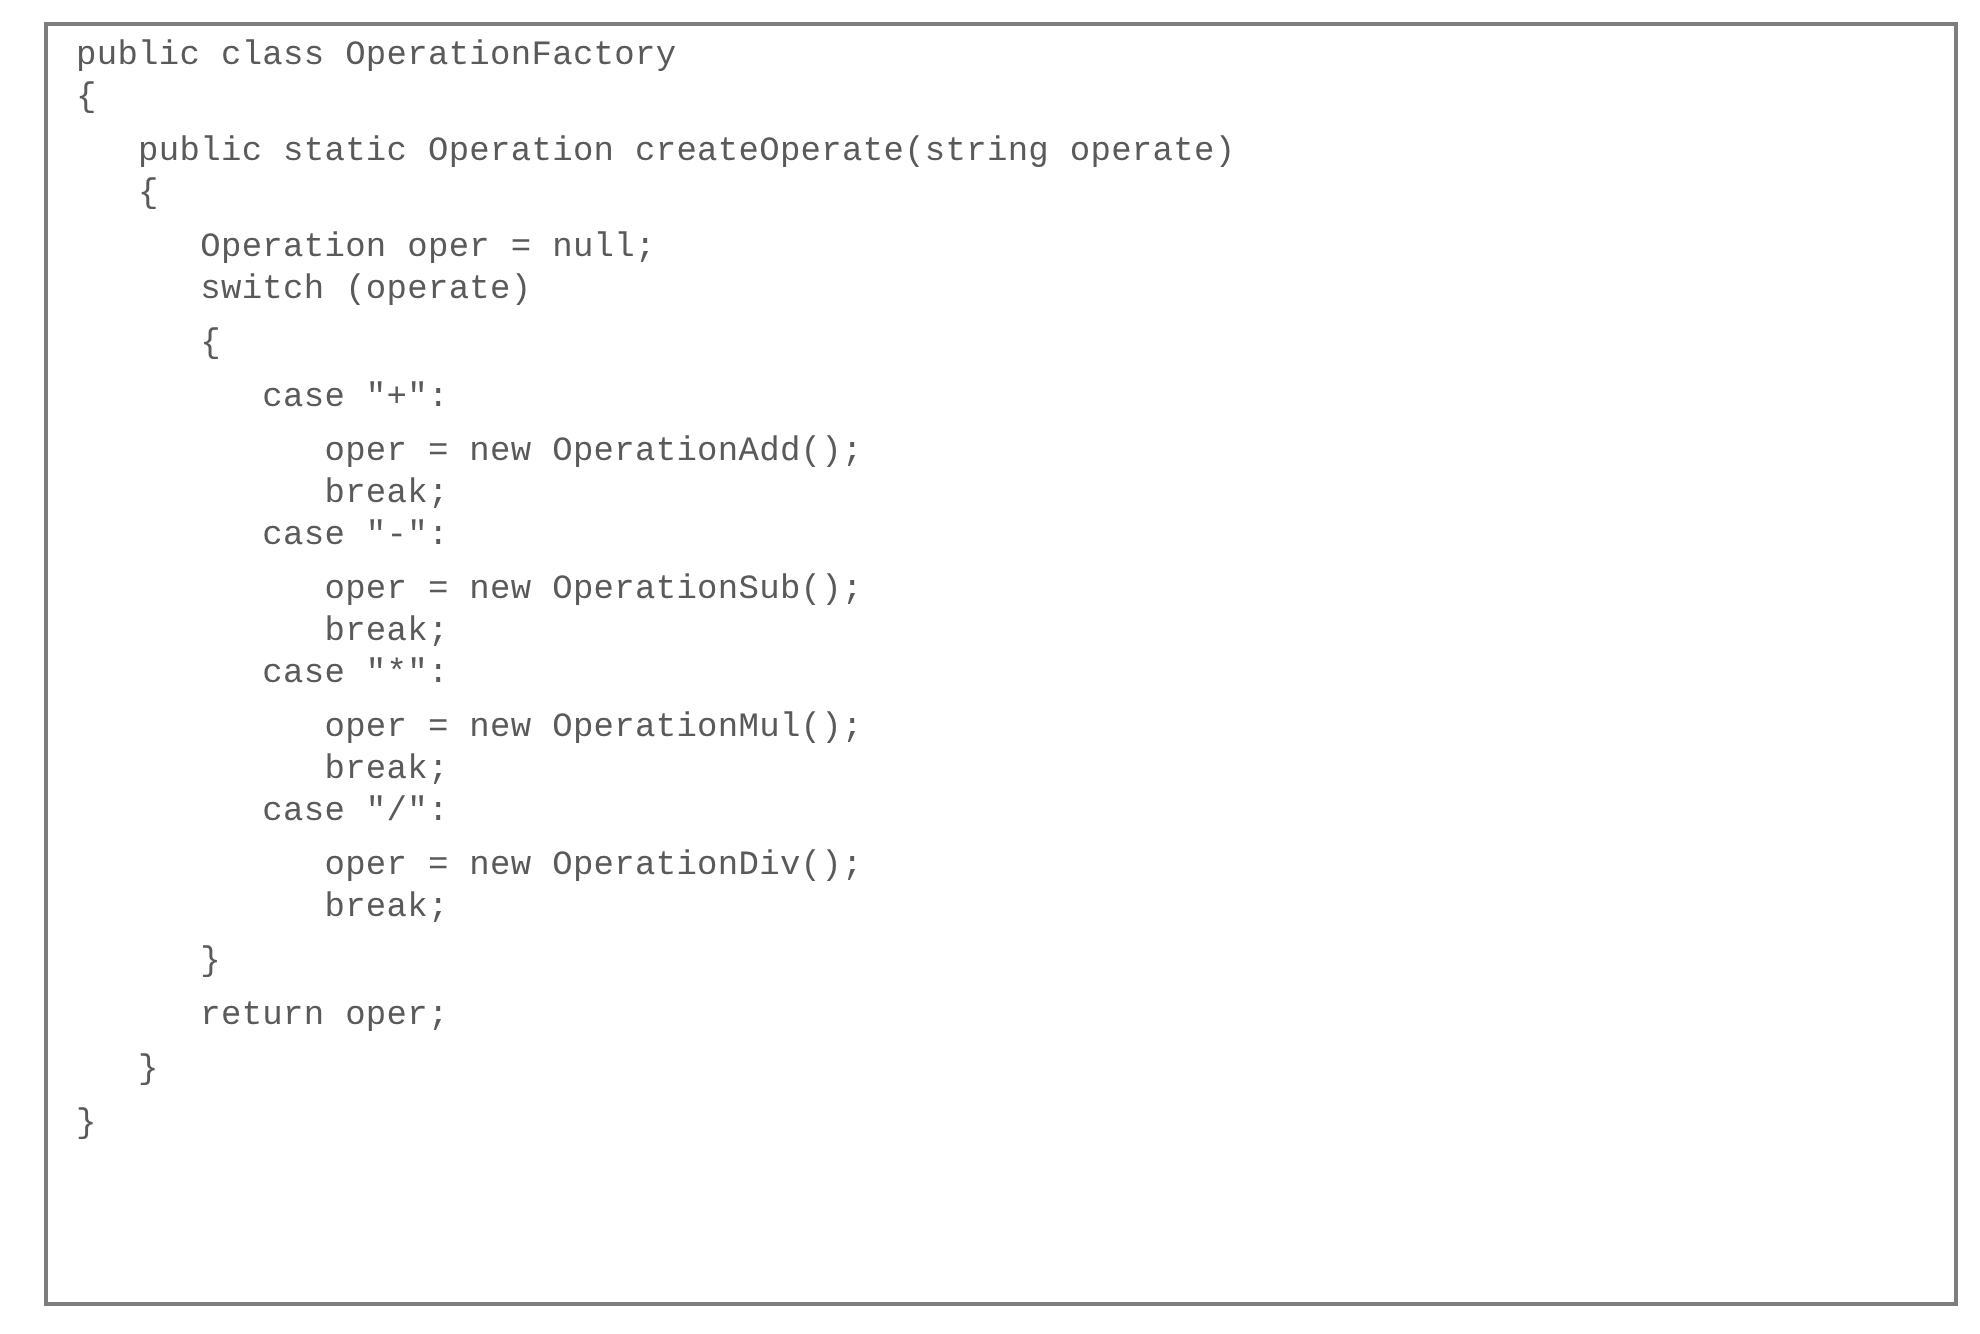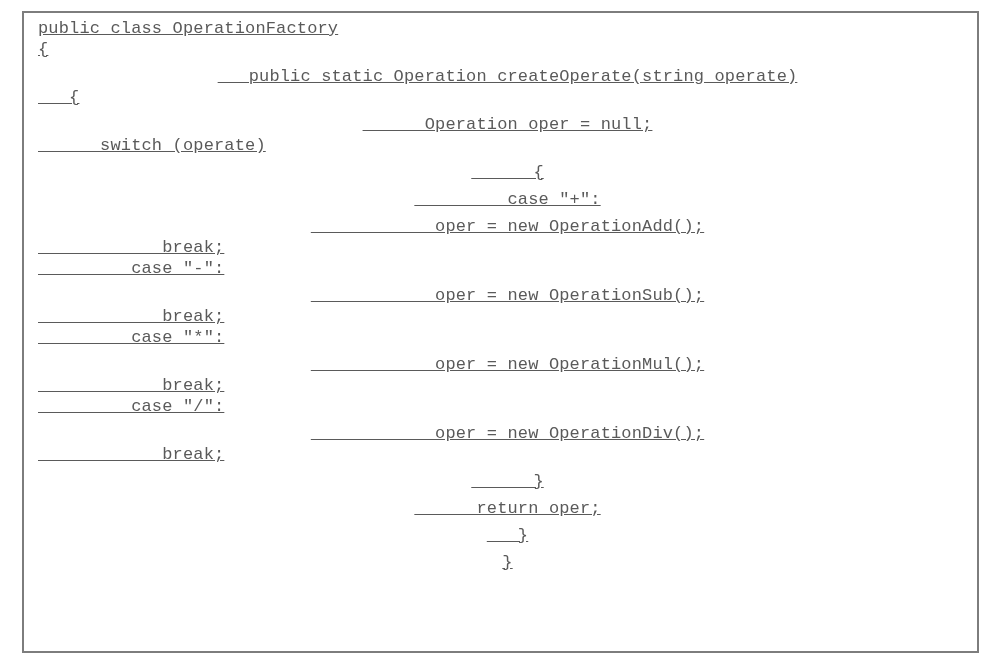--- a/index.html
+++ b/index.html
@@ -40,35 +40,33 @@
     top: 5px;
     right: 0;
     margin: 0;
     padding: 0;
     font-family: "Liberation Mono", "DejaVu Sans Mono", monospace;
     font-size: 17px;
     line-height: 21px;
     color: #5a5a5a;
     white-space: pre;
     letter-spacing: 0.15px;
-    text-decoration: underline;
   }
 
   .code-line {
     display: block;
     height: 21px;
     white-space: pre;
     font-family: "Liberation Mono", "DejaVu Sans Mono", monospace;
     font-size: 17px;
     line-height: 21px;
     color: #5a5a5a;
   }
   .code-line.gap-before-small {
     margin-top: 6px;
-    text-align: center;
   }
 </style>
 </head>
 <body>
 
 <div id="page">
   <div id="code-frame">
     <div id="code-listing"><span class="code-line">public class OperationFactory</span><span class="code-line">{</span><span class="code-line gap-before-small">   public static Operation createOperate(string operate)</span><span class="code-line">   {</span><span class="code-line gap-before-small">      Operation oper = null;</span><span class="code-line">      switch (operate)</span><span class="code-line gap-before-small">      {</span><span class="code-line gap-before-small">         case "+":</span><span class="code-line gap-before-small">            oper = new OperationAdd();</span><span class="code-line">            break;</span><span class="code-line">         case "-":</span><span class="code-line gap-before-small">            oper = new OperationSub();</span><span class="code-line">            break;</span><span class="code-line">         case "*":</span><span class="code-line gap-before-small">            oper = new OperationMul();</span><span class="code-line">            break;</span><span class="code-line">         case "/":</span><span class="code-line gap-before-small">            oper = new OperationDiv();</span><span class="code-line">            break;</span><span class="code-line gap-before-small">      }</span><span class="code-line gap-before-small">      return oper;</span><span class="code-line gap-before-small">   }</span><span class="code-line gap-before-small">}</span></div>
   </div>
 </div>

